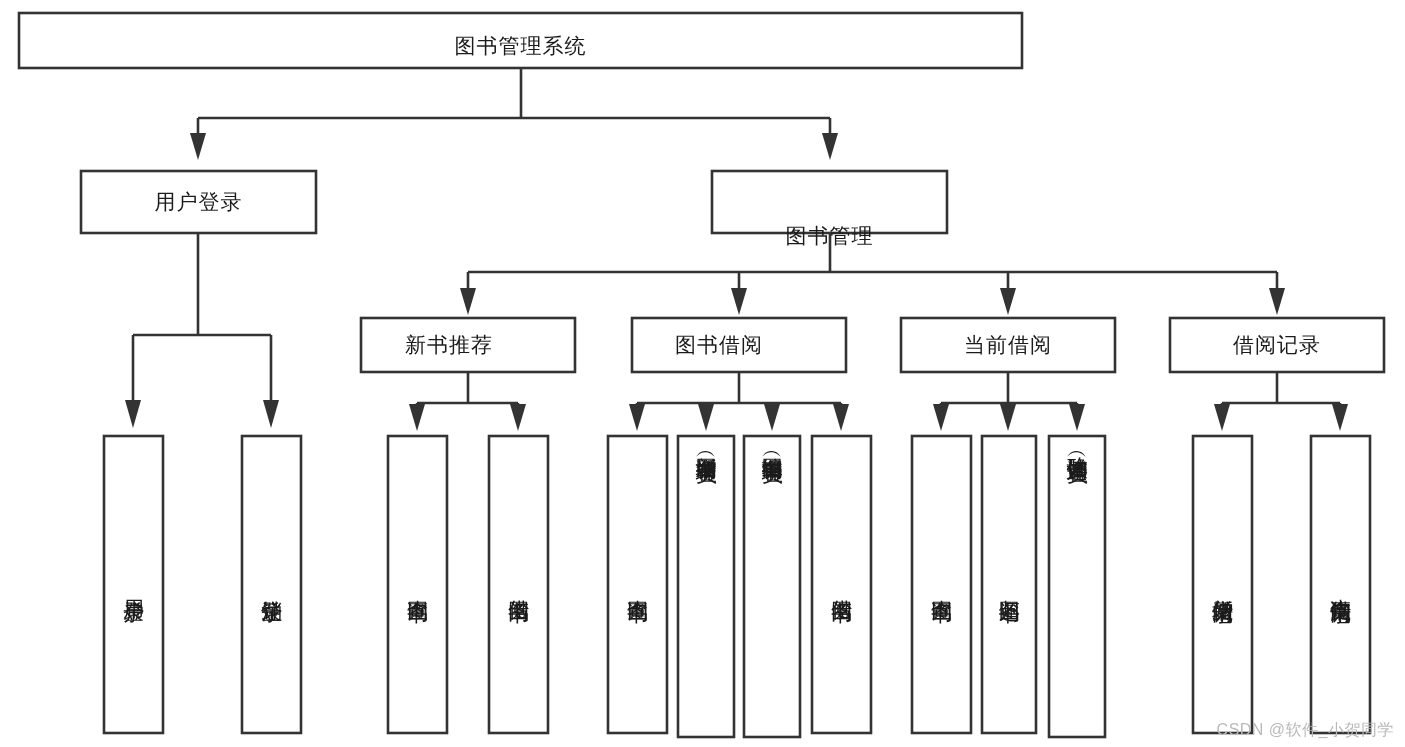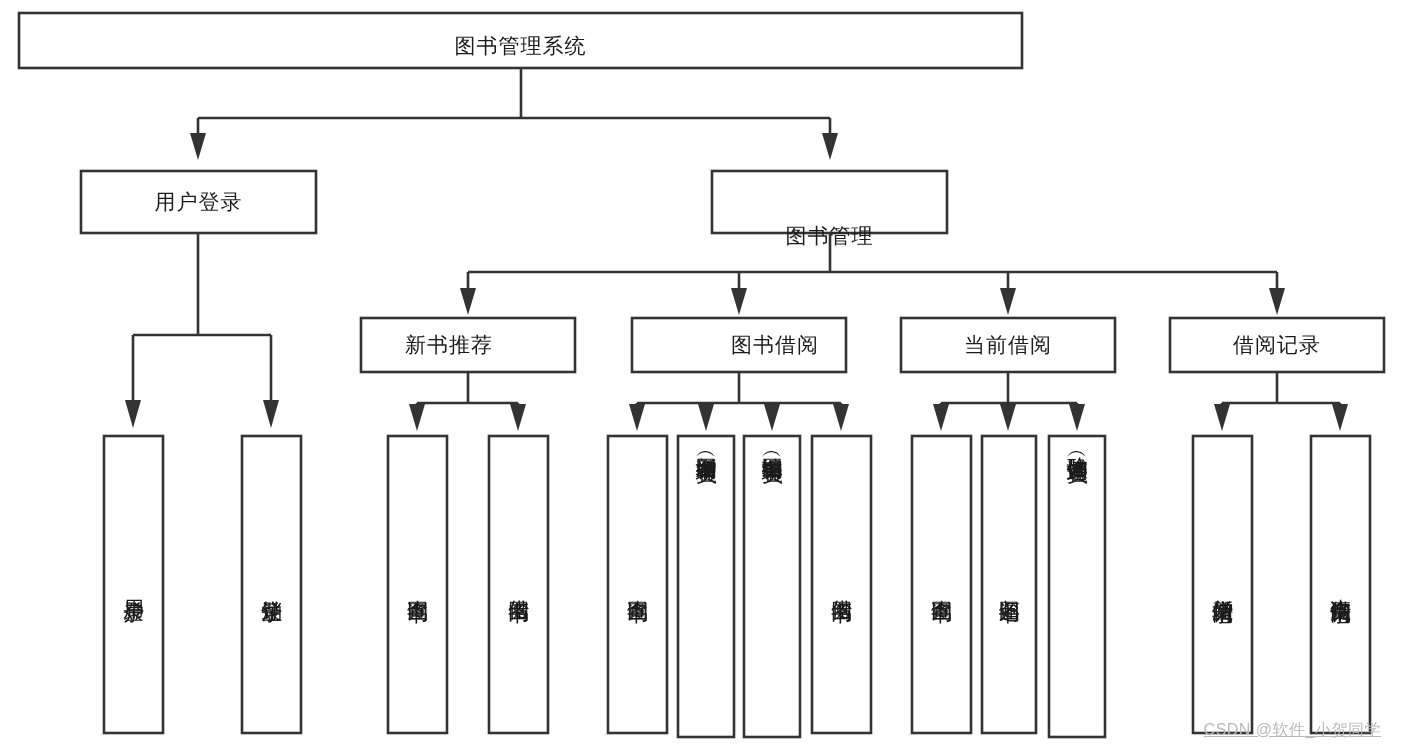--- a/index.html
+++ b/index.html
@@ -68,28 +68,27 @@
   }
   .hlabel-text {
     font-family: "Liberation Sans", "DejaVu Sans", sans-serif;
     font-size: 21px;
     color: #1b1b1b;
     white-space: nowrap;
     letter-spacing: 1px;
   }
   #watermark {
     position: absolute;
-    right: 24px;
+    right: 11px;
     bottom: 6px;
     font-family: "Liberation Sans", "DejaVu Sans", sans-serif;
     font-size: 16px;
     color: #b9b9b9;
     letter-spacing: 0.5px;
     user-select: none;
-    text-decoration: underline;
   }
 </style>
 </head>
 <body>
 
 <div id="diagram-root">
 
   <svg id="tree-svg" viewBox="0 0 1405 747">
 
     <g>
@@ -203,21 +202,21 @@
   </div>
 
   <div class="hlabel-wrap" style="left:712px; top:171px; width:235px; height:62px;margin-top:34px;">
     <span class="hlabel-text">图书管理</span>
   </div>
 
   <div class="hlabel-wrap" style="left:342px; top:318px; width:214px; height:54px;">
     <span class="hlabel-text">新书推荐</span>
   </div>
 
-  <div class="hlabel-wrap" style="left:668px; top:318px; width:214px; height:54px;">
+  <div class="hlabel-wrap" style="left:612px; top:318px; width:214px; height:54px;">
     <span class="hlabel-text">图书借阅</span>
   </div>
 
   <div class="hlabel-wrap" style="left:901px; top:318px; width:214px; height:54px;">
     <span class="hlabel-text">当前借阅</span>
   </div>
 
   <div class="hlabel-wrap" style="left:1170px; top:318px; width:214px; height:54px;">
     <span class="hlabel-text">借阅记录</span>
   </div>

